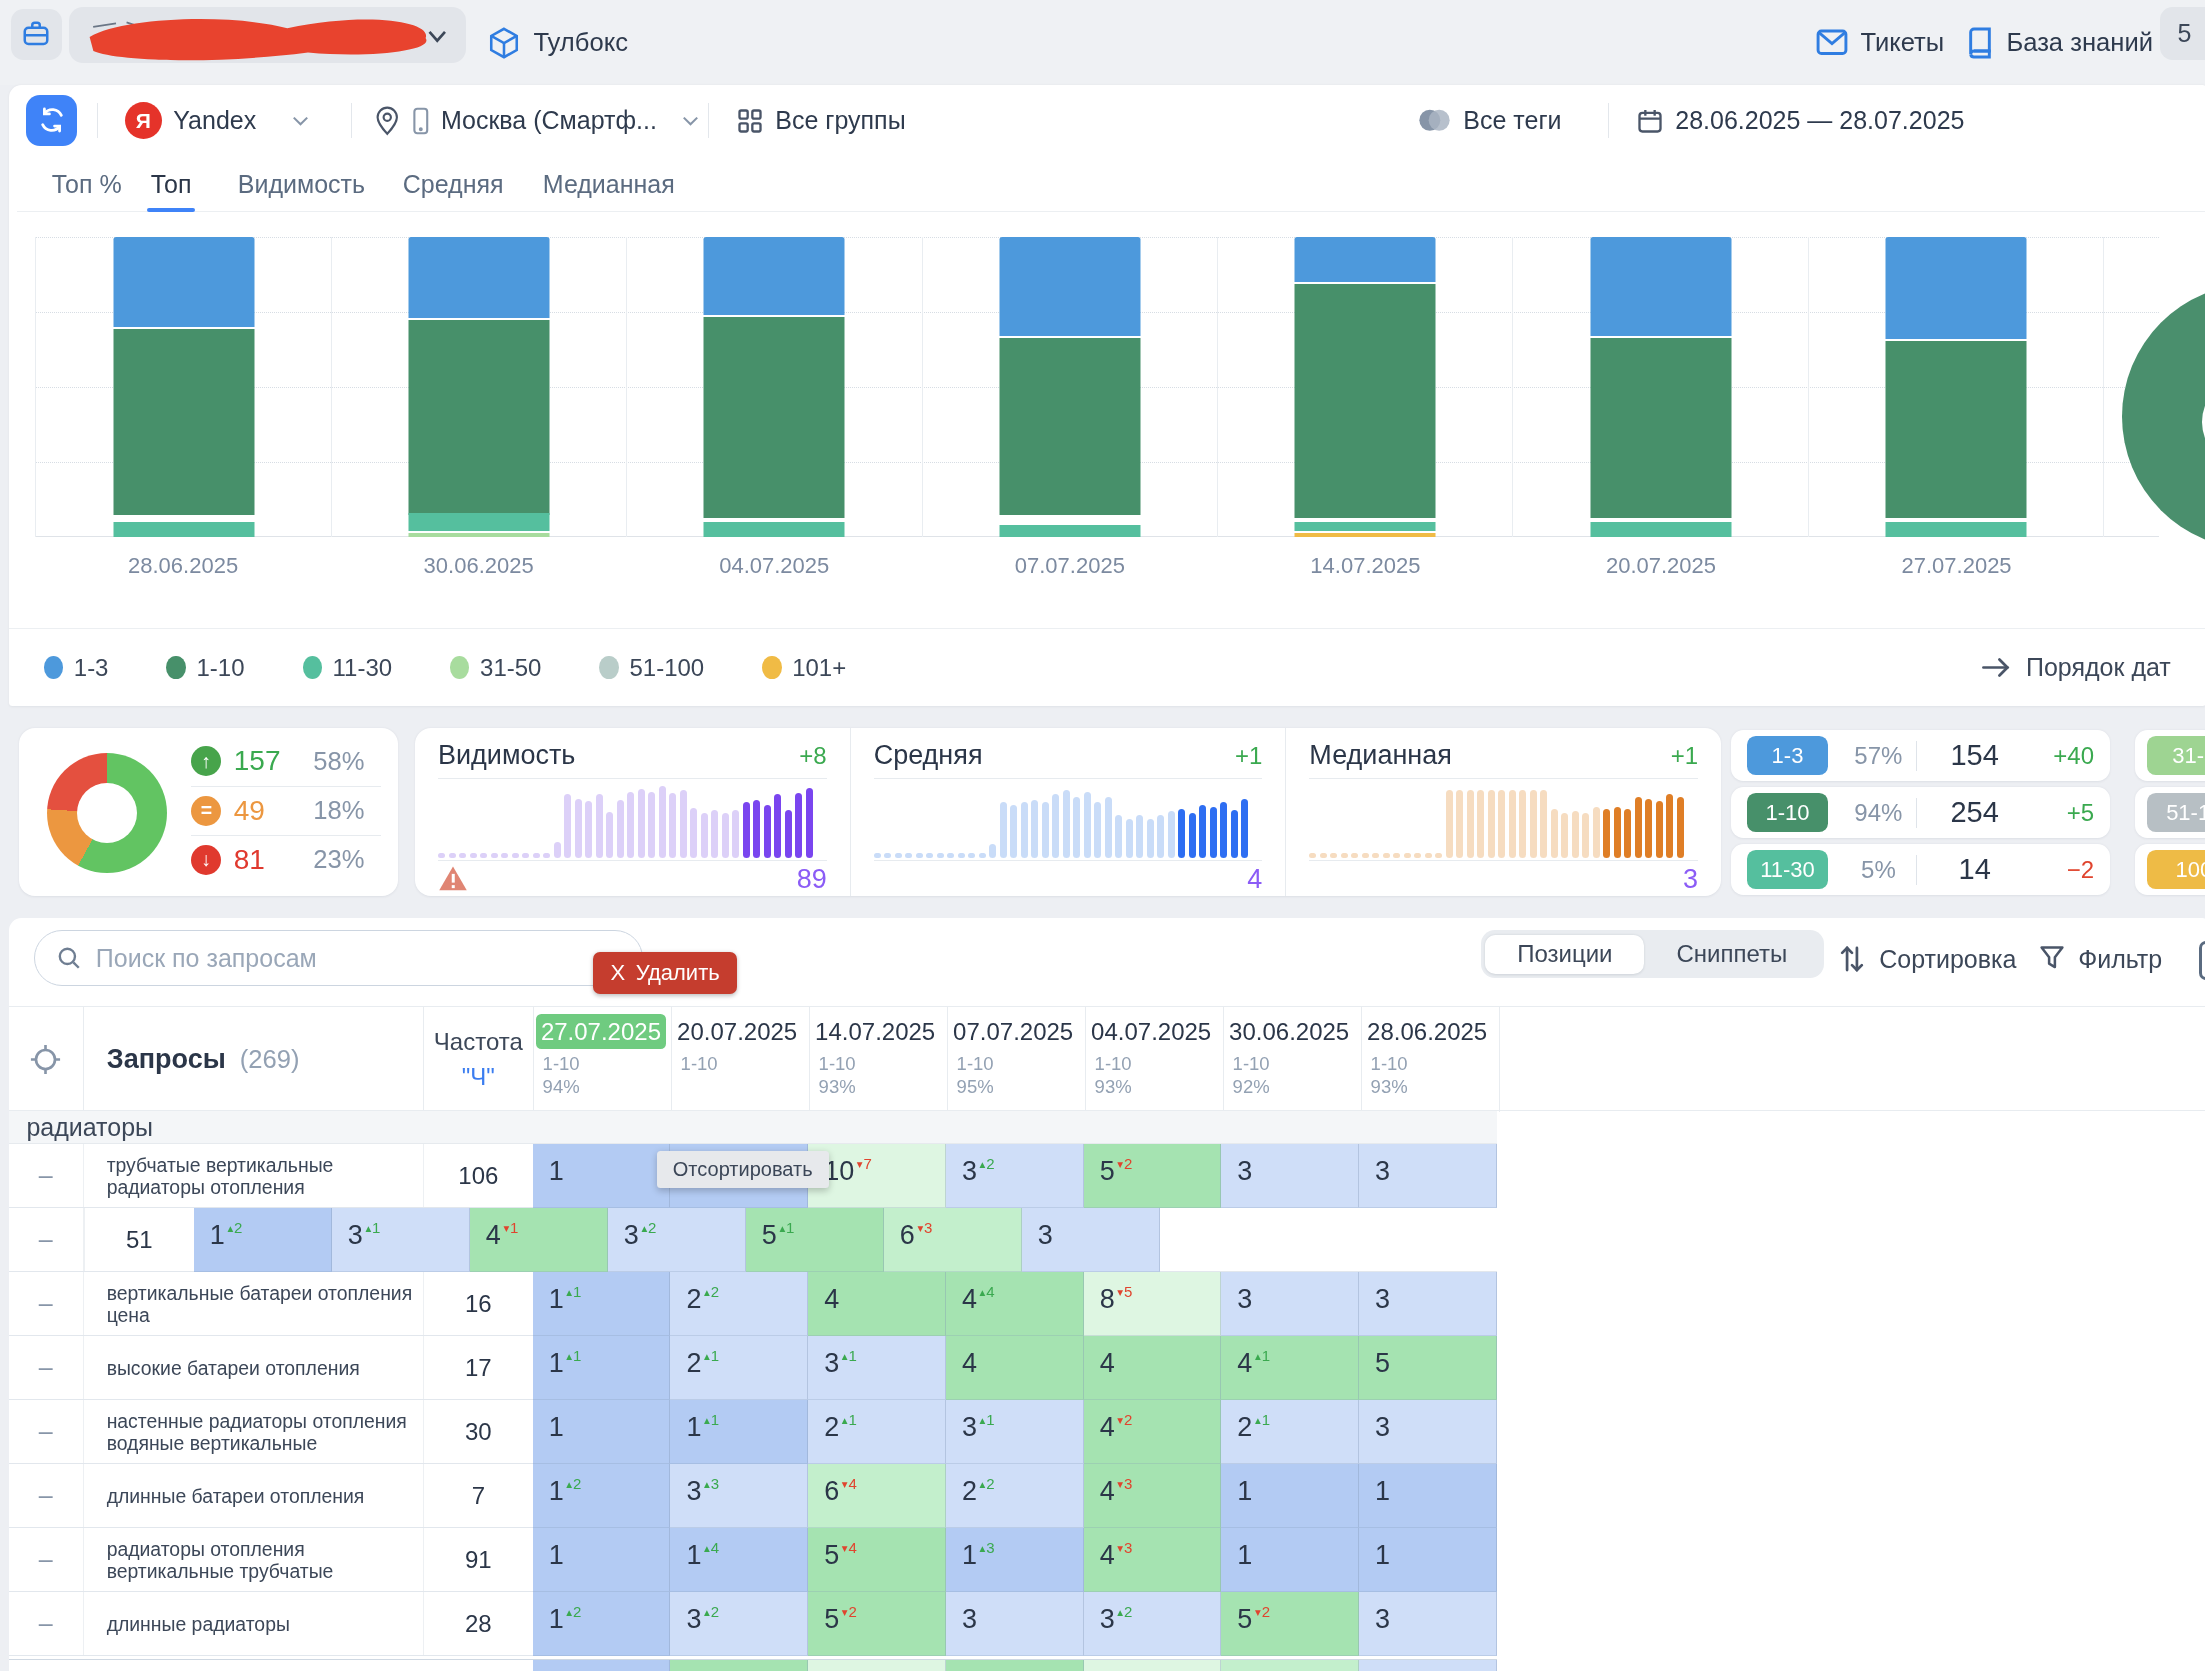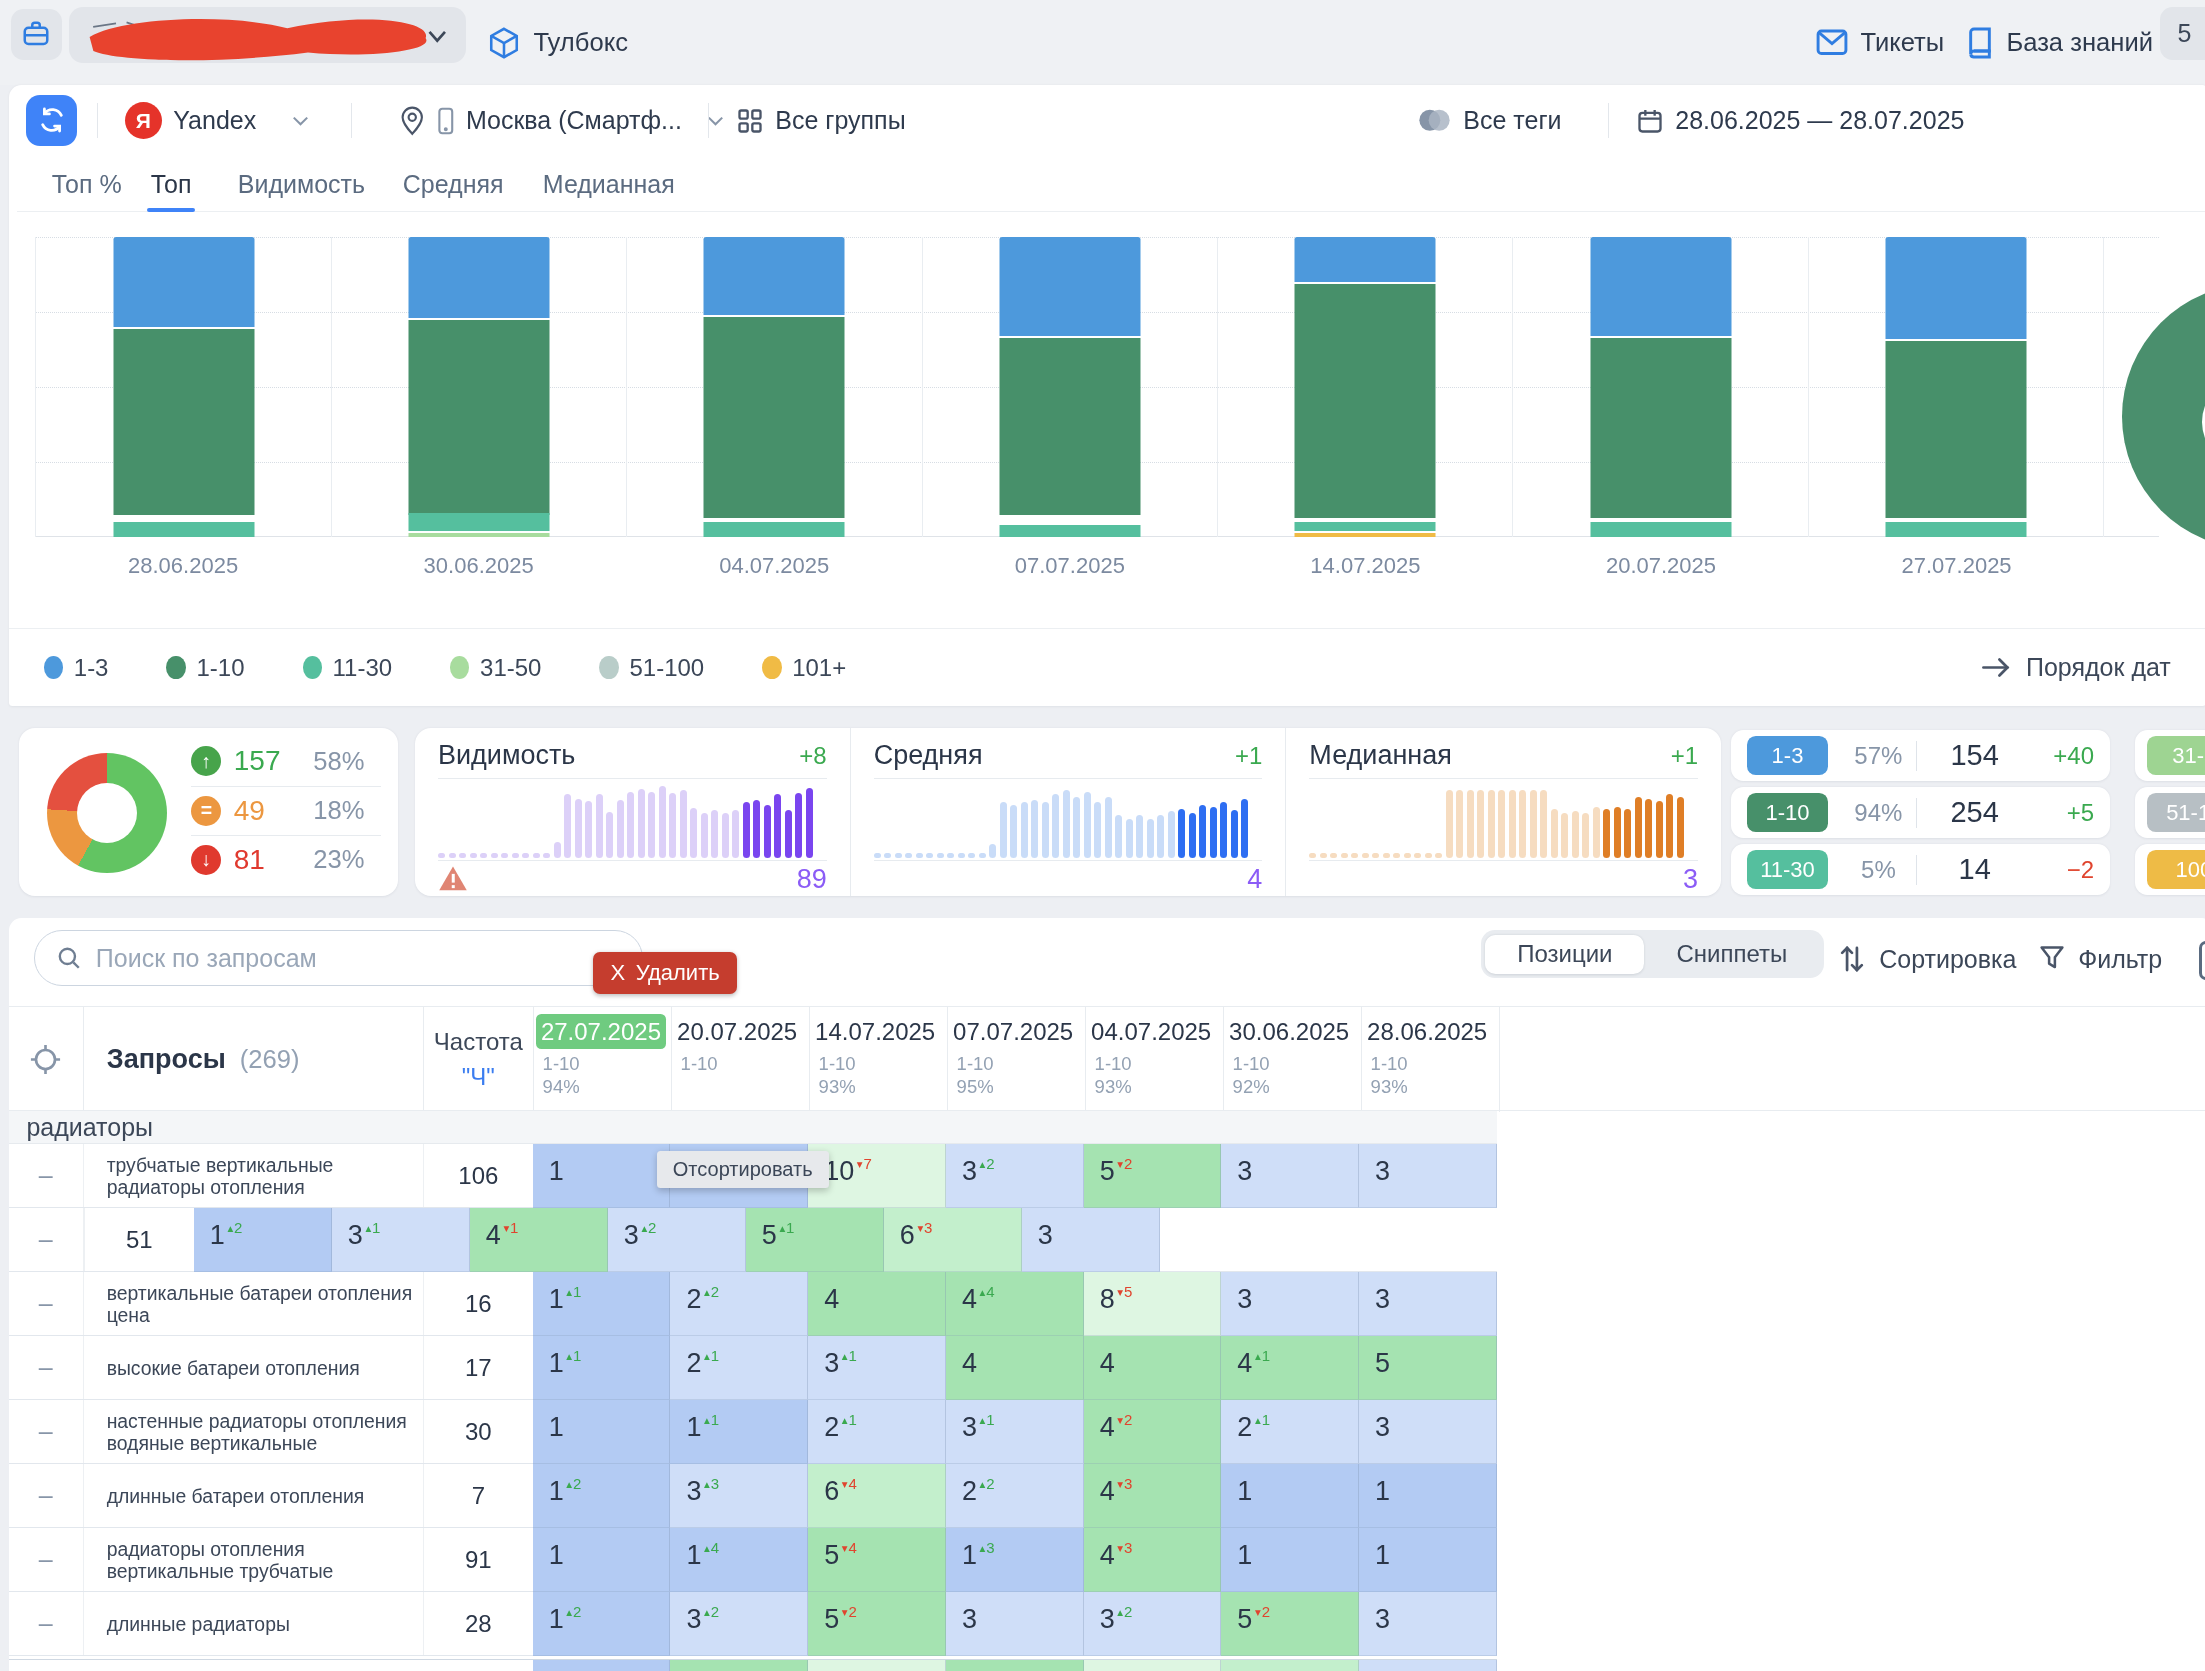--- a/index.html
+++ b/index.html
@@ -218,21 +218,21 @@
       <div class="tb-group" style="left:116px;">
         <div class="ya-circle">
             <span>Я</span>
           </div>
         <span>Yandex</span>
         <svg width="23" height="23" viewBox="0 0 24 24" fill="none" stroke="#8795a8" stroke-width="2.2" style="margin-left:21px">
             <polyline points="5 9 12 16 19 9"></polyline>
           </svg>
       </div>
       <div class="tb-div" style="left:342px;"></div>
-      <div class="tb-group" style="left:390px;">
+      <div class="tb-group" style="left:365px;">
         <svg width="26.5" height="30" viewBox="0 0 24 28" fill="none" stroke="#4a5568" stroke-width="2">
           <path d="M12 26 C12 26 21 16.5 21 10.5 A9 9 0 1 0 3 10.5 C3 16.5 12 26 12 26 Z"></path>
             <circle cx="12" cy="10.5" r="3.4"></circle>
         </svg>
         <svg width="17.6" height="28" viewBox="0 0 14 24" fill="none" stroke="#8795a8" stroke-width="1.8">
           <rect x="1.5" y="1.5" width="11" height="21" rx="2.5"></rect>
             <circle cx="7" cy="19" r="0.8"></circle>
         </svg>
         <span>Москва (Смартф...</span>
         <svg width="23" height="23" viewBox="0 0 24 24" fill="none" stroke="#8795a8" stroke-width="2.2" style="margin-left:10.6px">

